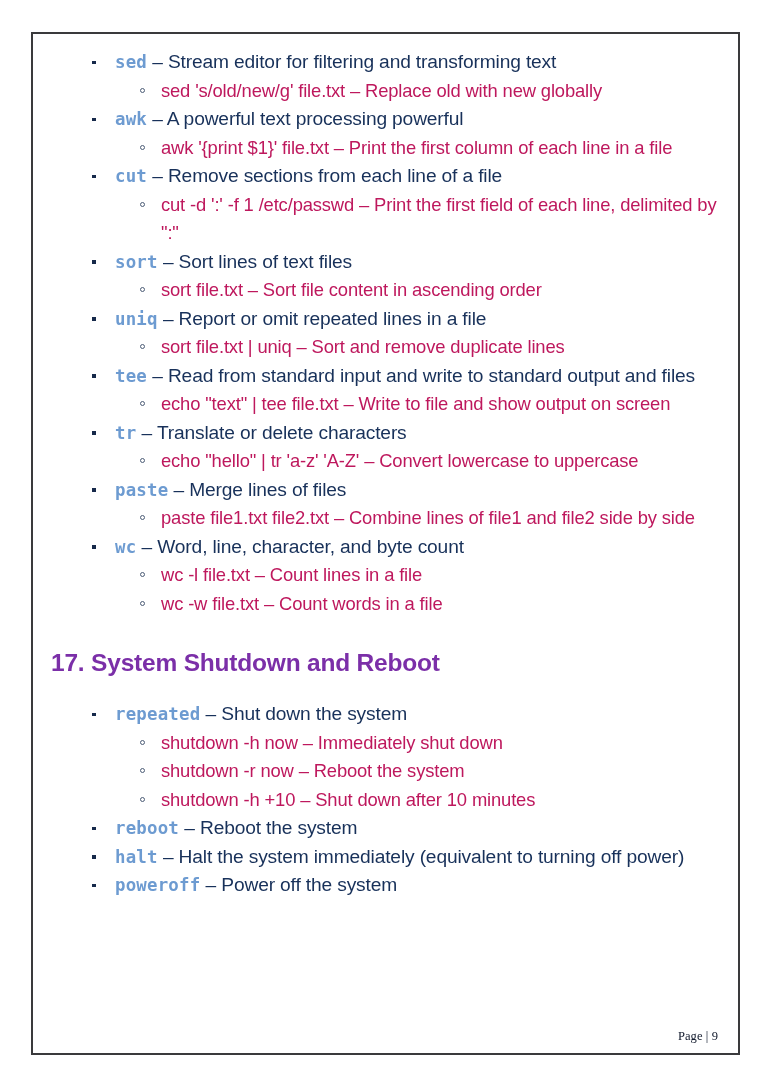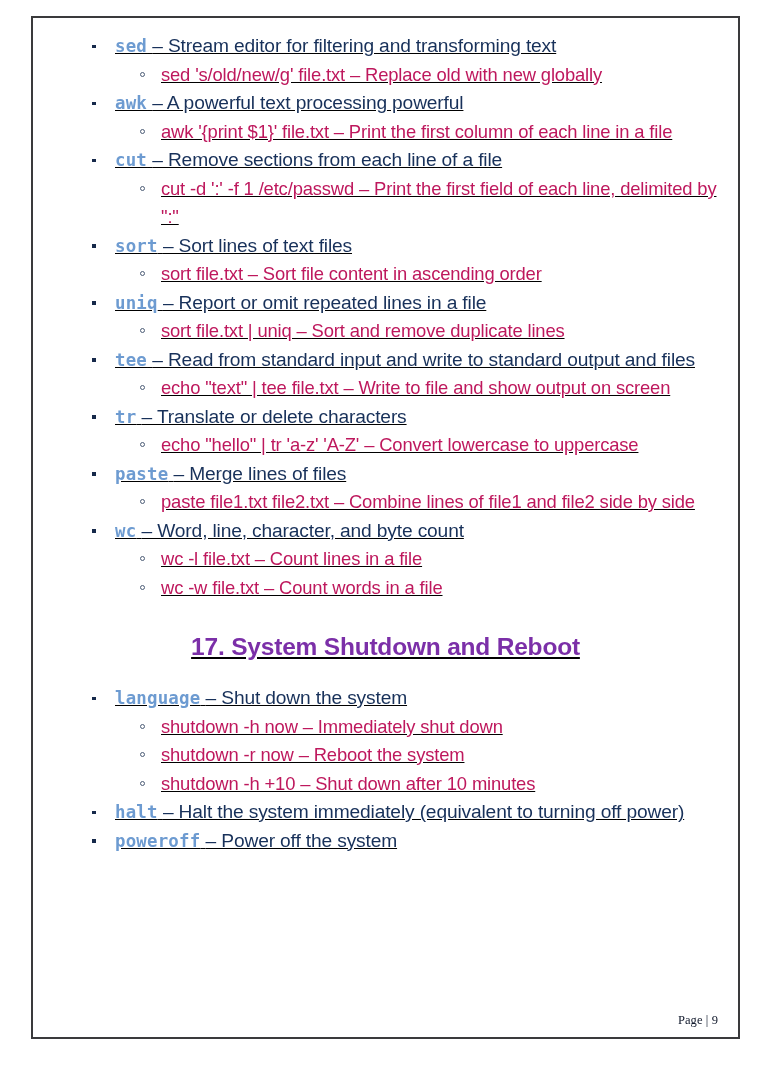--- a/index.html
+++ b/index.html
@@ -9,27 +9,26 @@
   }
   body {
     width: 768px;
     height: 1086px;
     font-family: "Liberation Sans", sans-serif;
     -webkit-font-smoothing: antialiased;
   }
   .page {
     position: absolute;
     left: 31px;
-    top: 16px;
+    top: 32px;
     width: 709px;
     height: 1023px;
     border: 2px solid #3a3a3c;
     background: #ffffff;
     box-sizing: border-box;
-    text-decoration: underline;
   }
   .page-inner {
     position: relative;
     width: 100%;
     height: 100%;
     padding: 10px 18px 0 18px;
     box-sizing: border-box;
   }
 
   ul.lvl1 {
@@ -84,21 +83,20 @@
 
   .cmd {
     font-family: "DejaVu Sans Mono", "Liberation Mono", monospace;
     color: #6d9bd1;
     font-weight: bold;
     font-size: 17.4px;
     letter-spacing: 0.2px;
   }
 
   .section-heading {
-    text-align: center;
     color: #7b2fa8;
     font-weight: bold;
     font-size: 24.5px;
     letter-spacing: -0.2px;
     margin: 30px 0 22px 0;
     line-height: 30px;
   }
 
   .footer {
     position: absolute;
@@ -147,25 +145,26 @@
           </ul></li>
         <li class="item"><span class="cmd">wc</span> <span>– Word, line, character, and byte count</span><ul class="lvl2">
             <li class="subitem">wc -l file.txt – Count lines in a file</li>
             <li class="subitem">wc -w file.txt – Count words in a file</li>
           </ul></li>
       </ul>
 
     <div class="section-heading">17. System Shutdown and Reboot</div>
 
     <ul class="lvl1" id="section-list">
-        <li class="item"><span class="cmd">language</span> <span>– Shut down the system</span><ul class="lvl2">
+        <li class="item"><span class="cmd">repeated</span> <span>– Shut down the system</span><ul class="lvl2">
             <li class="subitem">shutdown -h now – Immediately shut down</li>
             <li class="subitem">shutdown -r now – Reboot the system</li>
             <li class="subitem">shutdown -h +10 – Shut down after 10 minutes</li>
           </ul></li>
+        <li class="item"><span class="cmd">reboot</span> <span>– Reboot the system</span></li>
         <li class="item"><span class="cmd">halt</span> <span>– Halt the system immediately (equivalent to turning off power)</span></li>
         <li class="item"><span class="cmd">poweroff</span> <span>– Power off the system</span></li>
       </ul>
 
     <div class="footer">Page | 9</div>
 
   </div>
 </div>
 
 </body></html>

